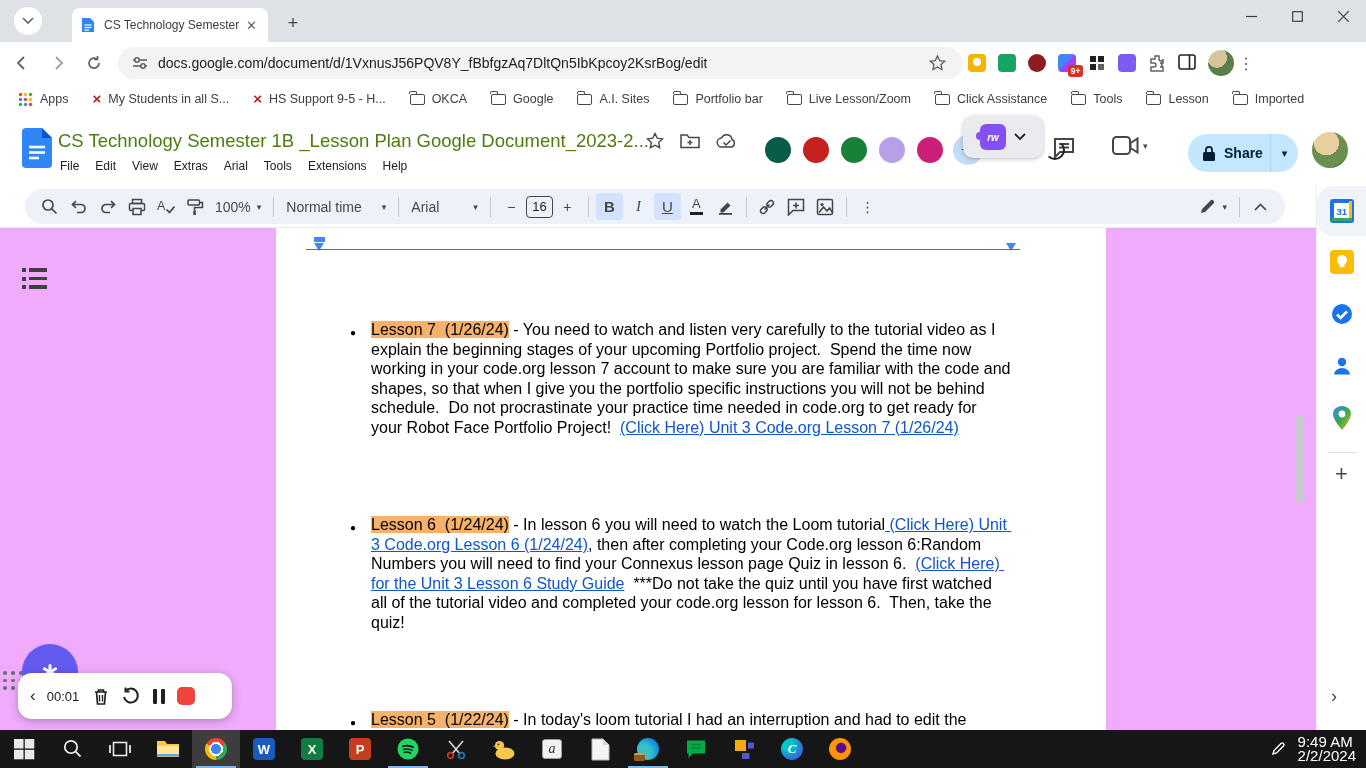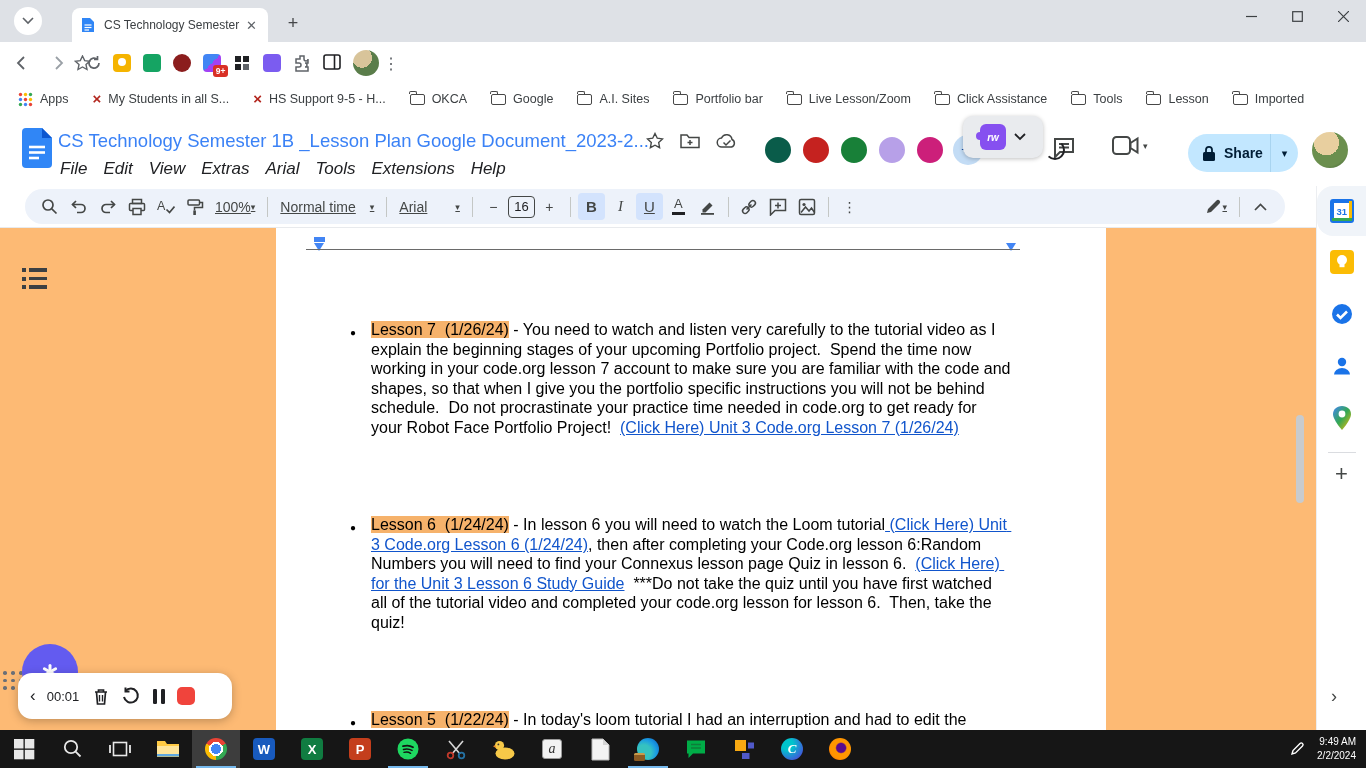--- a/index.html
+++ b/index.html
@@ -34,55 +34,55 @@
   .bookmarksbar { position:absolute; left:0; top:84px; width:1366px; height:30px; background:#fff; display:flex; align-items:center; padding-left:10px; gap:8px; }
   .bm-item { display:flex; align-items:center; gap:7px; padding:3px 8px; border-radius:6px; }
   .bm-label { font-size:12.5px; color:#3c4043; white-space:nowrap; }
   .bm-x { color:#b3261e; font-weight:bold; font-size:15px; line-height:12px; }
   .bm-folder { width:15px; height:11px; border:1.6px solid #474747; border-radius:2px; position:relative; }
   .bm-folder::before { content:""; position:absolute; left:-1.6px; top:-4px; width:6px; height:2.5px; border:1.6px solid #474747; border-bottom:none; border-radius:2px 2px 0 0; }
 
   
   .docsheader { position:absolute; left:0; top:114px; width:1366px; height:72px; background:#fff; }
   .gd-logo { position:absolute; left:22px; top:14px; }
-  .doc-title { position:absolute; left:58px; top:16px; font-size:18.5px; color:#3b82f6; white-space:nowrap; }
+  .doc-title { position:absolute; left:58px; top:16px; font-size:18.5px; color:#4d7c0f; white-space:nowrap; }
   .title-icons { position:absolute; left:646px; top:18px; display:flex; gap:16px; align-items:center; color:#444746; }
   .menu-bar { position:absolute; left:52px; top:42px; display:flex; }
-  .menu-item { font-size:17px; color:#202124; padding:3px 8px; border-radius:6px;font-style:italic; }
+  .menu-item { font-size:12px; color:#202124; padding:3px 8px; border-radius:6px; }
   .collab-row { position:absolute; left:763px; top:21px; display:flex; }
   .collab { width:30px; height:30px; border-radius:50%; border:2px solid #fff; margin-right:8px; position:relative; }
   .collab-overflow { width:30px; height:30px; border-radius:50%; background:#c3dcf5; color:#174ea6; font-size:12px; display:flex; align-items:center; justify-content:center; }
   .rw-popup { position:absolute; left:963px; top:2px; width:80px; height:42px; background:#e9ebee; border-radius:10px; box-shadow:0 1px 4px rgba(0,0,0,.25); display:flex; align-items:center; justify-content:center; gap:8px; z-index:6; }
   .rw-chip { width:26px; height:26px; border-radius:6px; background:#8650f0; color:#fff; font-size:10px; font-style:italic; font-weight:bold; display:flex; align-items:center; justify-content:center; position:relative; }
   .rw-chip::before { content:""; position:absolute; left:-4px; top:8px; width:8px; height:8px; border-radius:50%; background:#8650f0; }
   .obscured-arc { position:absolute; left:1045px; top:26px; width:20px; height:20px; border:2.5px solid transparent; border-bottom-color:#202124; border-right-color:#202124; border-radius:50%; z-index:5; }
   .hdr-btn { position:absolute; top:22px; color:#444746; display:flex; align-items:center; gap:4px; }
   .share-btn { position:absolute; left:1188px; top:20px; height:38px; background:#c2e7ff; border-radius:19px 0 0 19px; display:flex; align-items:center; padding:0 16px 0 14px; gap:8px; }
   .share-label { font-size:14px; font-weight:bold; color:#001d35; }
   .share-drop { position:absolute; left:1270px; top:20px; height:38px; width:28px; background:#c2e7ff; border-radius:0 19px 19px 0; border-left:1px solid #a8d4f0; display:flex; align-items:center; justify-content:center; color:#001d35; font-size:11px; }
   .avatar-lg { position:absolute; left:1312px; top:18px; width:36px; height:36px; border-radius:50%; background:radial-gradient(circle at 40% 30%, #e8cf9f 0 38%, #6b8f4e 38% 70%, #33512e 100%); }
 
   
   .toolbar-row { position:absolute; left:0; top:186px; width:1366px; height:42px; background:#fff; border-bottom:1px solid #e8eaed; }
   .toolbar { position:absolute; left:25px; top:3px; width:1260px; height:35px; background:#edf2fa; border-radius:22px; display:flex; align-items:center; padding:0 10px; }
   .t-btn { min-width:27px; height:27px; display:flex; align-items:center; justify-content:center; border-radius:4px; color:#444746; margin:0 1px; font-size:14px; }
   .t-btn.active { background:#d3e3fd; }
   .t-sep { width:1px; height:20px; background:#c4c7c5; margin:0 6px; }
-  .t-label { font-size:14px; color:#444746; display:flex; align-items:center; padding:0 6px;text-decoration:underline; }
+  .t-label { font-size:14px; color:#444746; display:flex; align-items:center; gap:6px; padding:0 6px; }
   .t-caret { font-size:9px; color:#444746; }
   .fontsize-box { width:27px; height:22px; border:1.5px solid #444746; border-radius:4px; display:flex; align-items:center; justify-content:center; font-size:13px; color:#202124; background:#edf2fa; }
   .t-bold { font-weight:bold; font-size:15px; }
   .t-italic { font-style:italic; font-family:"Liberation Serif",serif; font-size:15px; }
   .t-under { text-decoration:underline; font-size:15px; }
   .t-colorA { display:flex; flex-direction:column; align-items:center; line-height:12px; font-size:13px; }
   .t-colorA .bar { width:13px; height:3.5px; background:#202124; margin-top:1.5px; }
   .t-spacer { flex:1; }
 
   
-  .canvas { position:absolute; left:0; top:228px; width:1316px; height:502px; background:#fdba74; overflow:hidden; }
+  .canvas { position:absolute; left:0; top:228px; width:1316px; height:502px; background:#f0abfc; overflow:hidden; }
   .page { position:absolute; left:276px; top:0; width:830px; height:502px; background:#fff; }
   .indent-markers { position:absolute; top:9px; left:0; width:100%; }
   .im-left-bar { position:absolute; left:314px; top:0; width:11px; height:5px; background:#4285f4; }
   .im-left-tri { position:absolute; left:314px; top:6px; width:0; height:0; border-left:5.5px solid transparent; border-right:5.5px solid transparent; border-top:8px solid #4285f4; }
   .im-right-tri { position:absolute; left:1006px; top:6px; width:0; height:0; border-left:5.5px solid transparent; border-right:5.5px solid transparent; border-top:8px solid #4285f4; }
   .table-line { position:absolute; left:306px; top:21px; width:714px; border-top:1.5px solid #6a6a6a; }
   .list-fmt-icon { position:absolute; left:22px; top:40px; }
   .list-fmt-icon .row { display:flex; align-items:center; margin-bottom:4.5px; }
   .list-fmt-icon .dot { width:4px; height:4px; background:#3c4043; margin-right:3px; }
   .list-fmt-icon .bar { width:18px; height:3.5px; background:#3c4043; }
@@ -117,21 +117,21 @@
   .tb-slot.tb-active { background:#3d3d3d; }
   .tb-slot.tb-active::after, .tb-slot.tb-open::after { content:""; position:absolute; left:4px; right:4px; bottom:0; height:2.5px; background:#76b9ed; }
   .tb-office { width:22px; height:22px; border-radius:4px; color:#fff; font-weight:bold; font-size:13px; display:flex; align-items:center; justify-content:center; }
   .tb-chrome { width:22px; height:22px; border-radius:50%; background:radial-gradient(circle at center, #4285f4 0 5px, #fff 5px 7px, transparent 7px), conic-gradient(from 60deg, #34a853 0 120deg, #fbbc04 0 240deg, #ea4335 0 360deg); }
   .tb-edge { width:22px; height:22px; border-radius:50%; background:radial-gradient(circle at 30% 65%, #35c2c0 0 35%, #1b9de2 60%, #0a59c0 100%); position:relative; }
   .tb-edge .case { position:absolute; left:-3px; bottom:-1px; width:11px; height:8px; background:#8a5a22; border-radius:1.5px; border-top:2px solid #c79a4b; }
   .tb-canva { width:22px; height:22px; border-radius:50%; background:radial-gradient(circle at 30% 30%, #00c4cc 0 25%, #5a2ee0 100%); color:#fff; font-style:italic; font-size:13px; font-weight:bold; display:flex; align-items:center; justify-content:center; font-family:"Liberation Serif",serif; }
   .tb-ffx { width:22px; height:22px; border-radius:50%; background:radial-gradient(circle at 55% 45%, #5a0a8c 0 26%, #ff9500 34% 62%, #ff4f00 100%); }
   .tb-notes { width:20px; height:20px; background:#f2f2f2; border:1px solid #9a9a9a; border-radius:3px; color:#333; font-family:"Liberation Serif",serif; font-style:italic; font-size:14px; display:flex; align-items:center; justify-content:center; }
   .tray { margin-left:auto; display:flex; align-items:center; gap:12px; padding-right:10px; }
-  .tray-clock { color:#fff; font-size:10px; line-height:14px; text-align:right; }
+  .tray-clock { color:#fff; font-size:15px; line-height:14px; text-align:left; }
 
   svg { display:block; }
 </style>
 </head>
 <body>
 
 <div class="screen">
 
   <div class="tabstrip">
     <div class="tab-search-btn">
@@ -180,20 +180,31 @@
     <div class="nav-btn">
         <svg width="16" height="16">
           <path d="M6 2 l6 6 -6 6" fill="none" stroke="#9aa0a6" stroke-width="1.8"></path>
         </svg>
       </div>
     <div class="nav-btn">
         <svg width="16" height="16">
           <path d="M13 8 a5 5 0 1 1 -1.5 -3.5 M11.5 1 v3.5 h-3.5" fill="none" stroke="#5f6368" stroke-width="1.7"></path>
         </svg>
       </div>
+    <div class="omnibox">
+      <span class="omnibox-icon">
+          <svg width="16" height="14">
+            <line x1="1" y1="4" x2="15" y2="4" stroke="#5f6368" stroke-width="1.6"></line>
+            <circle cx="5" cy="4" r="2.2" fill="#f1f3f4" stroke="#5f6368" stroke-width="1.6"></circle>
+            <line x1="1" y1="10" x2="15" y2="10" stroke="#5f6368" stroke-width="1.6"></line>
+            <circle cx="11" cy="10" r="2.2" fill="#f1f3f4" stroke="#5f6368" stroke-width="1.6"></circle>
+          </svg>
+        </span>
+      <span class="url-text">docs.google.com/document/d/1VxnusJ56PQV8Y_fBbfgzAq7DltQn5IbKpcoy2KsrBog/edit</span>
+    </div>
     <div class="star-btn">
         <svg width="17" height="17">
           <path d="M8.5 1 l2.2 4.6 5 .6 -3.7 3.4 1 4.9 -4.5 -2.5 -4.5 2.5 1 -4.9 -3.7 -3.4 5 -.6 z" fill="none" stroke="#5f6368" stroke-width="1.4"></path>
         </svg>
       </div>
     <div class="ext-row">
       <div class="ext-sq" style="background:#f5b400">
           <svg width="18" height="18">
             <circle cx="9" cy="8" r="4" fill="#fff"></circle>
           </svg>

